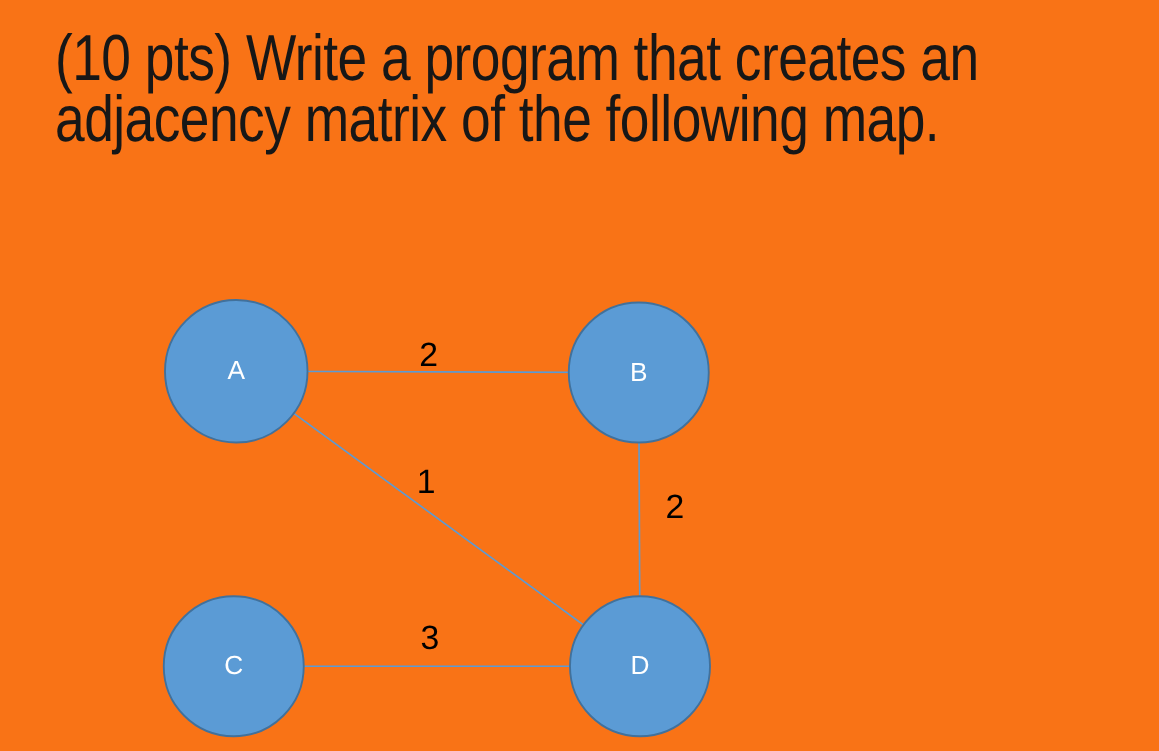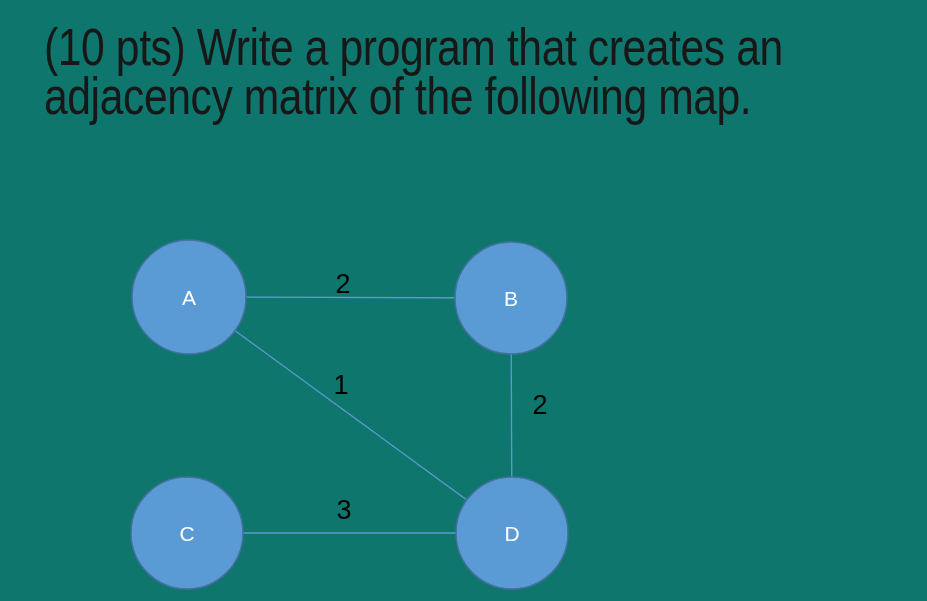--- a/index.html
+++ b/index.html
@@ -5,21 +5,21 @@
   html, body {
     margin: 0;
     padding: 0;
     background: #ffffff;
     font-family: "Liberation Sans", sans-serif;
   }
   .slide {
     position: relative;
     width: 927px;
     height: 601px;
-    background: #0f766e;
+    background: #f97316;
     overflow: hidden;
     text-decoration: underline;
   }
   .question-title {
     position: absolute;
     left: 44px;
     top: 23px;
     width: 1070px;
     color: #171717;
     font-size: 52px;

